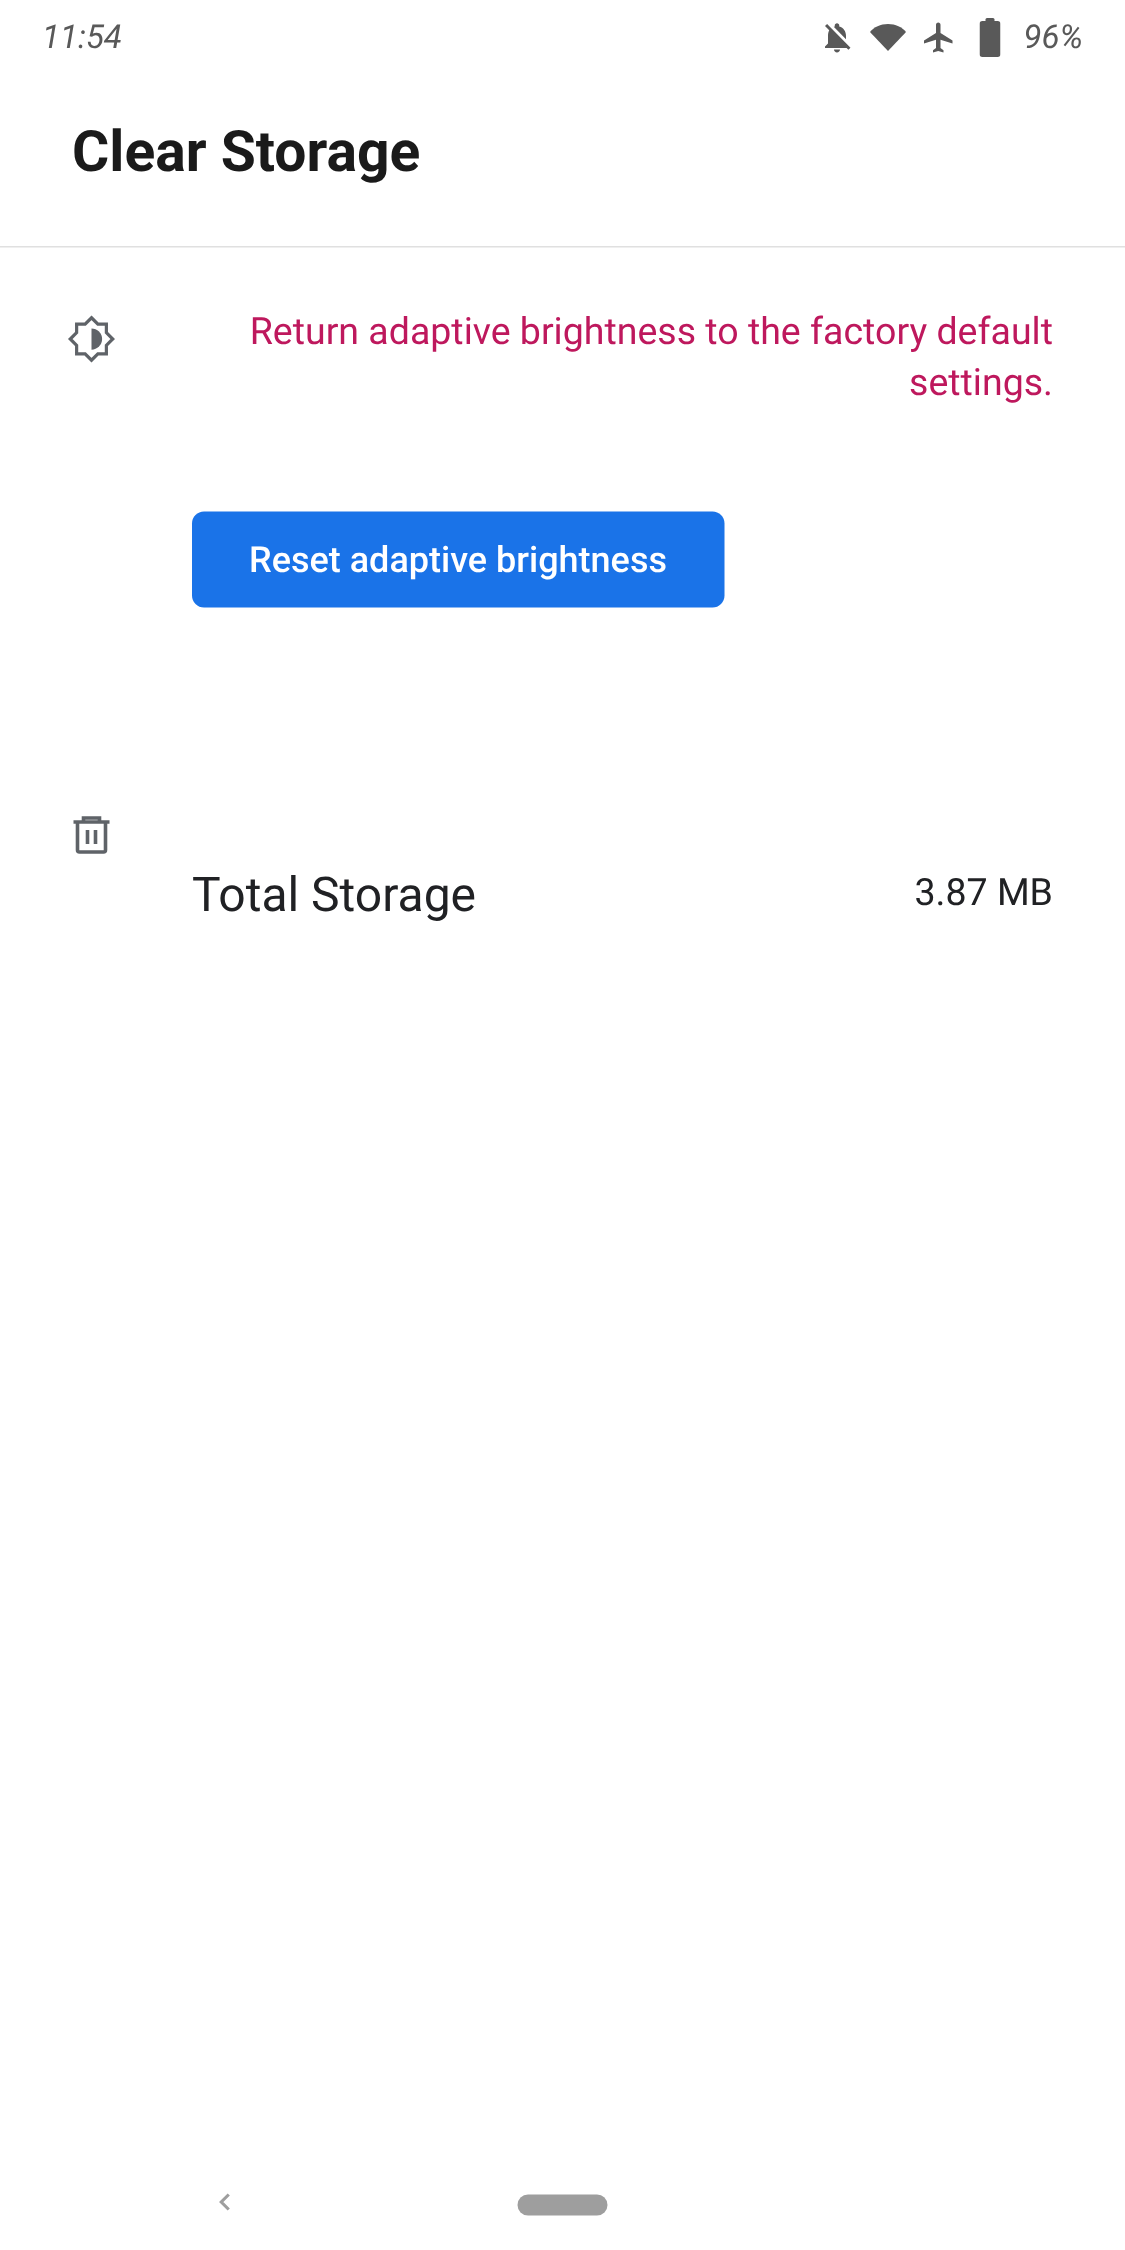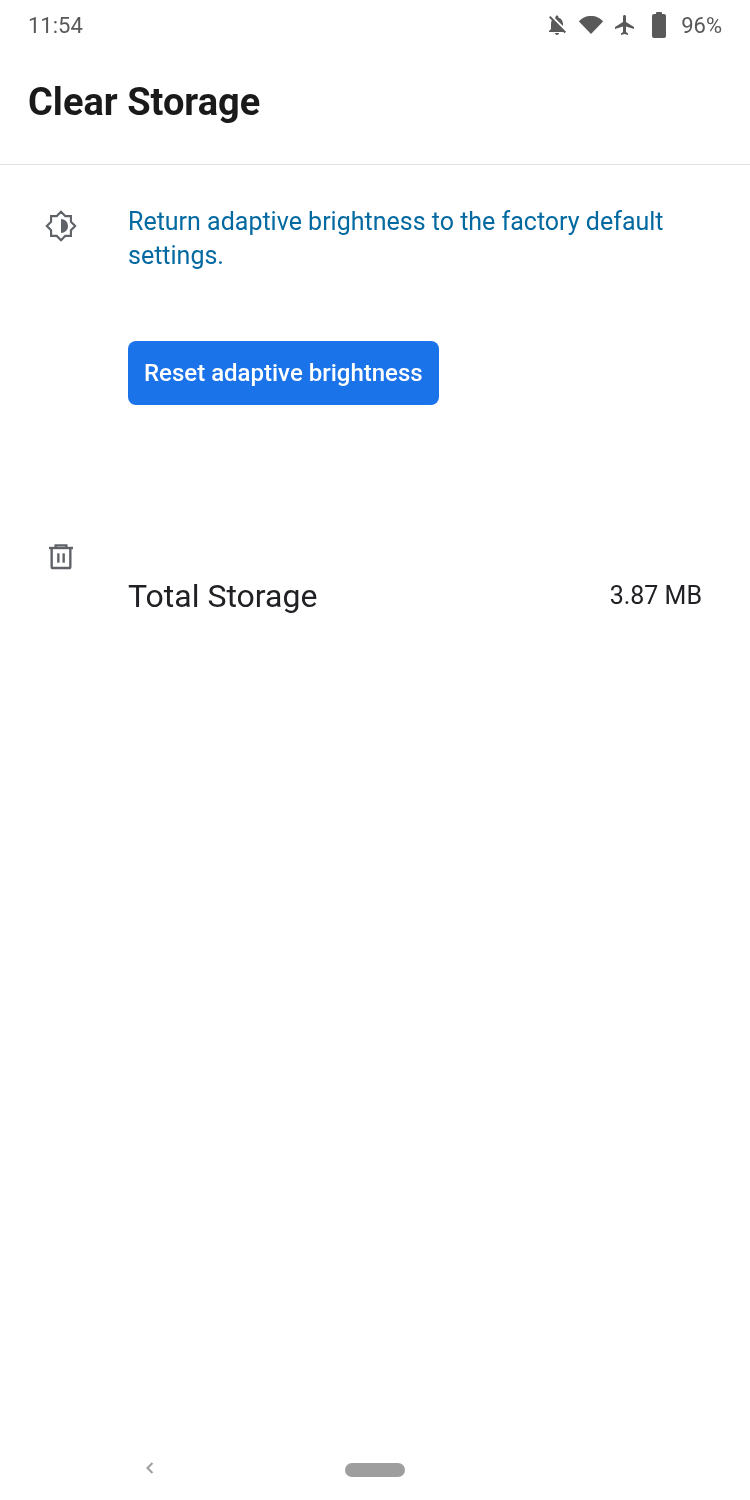--- a/index.html
+++ b/index.html
@@ -16,20 +16,21 @@
       overflow: hidden;
     }
     .status-bar {
       height: 50px;
       display: flex;
       justify-content: space-between;
       align-items: center;
       padding: 0 28px;
       font-size: 22px;
       color: #595959;
+      font-style: italic;
     }
     .status-right {
       display: flex;
       align-items: center;
       gap: 10px;
     }
     .status-icon {
       width: 24px;
       height: 24px;
       display: flex;
@@ -41,20 +42,21 @@
       color: #595959;
       text-align: center;
     }
     .header {
       padding: 30px 28px 40px 28px;
     }
     .header-title {
       font-size: 38px;
       font-weight: 700;
       color: #1a1a1a;
+      margin-left: 20px;
     }
     .divider {
       height: 1px;
       background: #e0e0e0;
       width: 100%;
     }
     .content {
       padding: 0;
     }
     .section {
@@ -72,29 +74,30 @@
       justify-content: center;
       color: #5f6368;
     }
     .section-body {
       flex: 1;
       padding-right: 20px;
     }
     .section-desc {
       font-size: 25px;
       line-height: 1.35;
-      color: #0369a1;
+      color: #be185d;
       margin-bottom: 68px;
+      text-align: right;
     }
     .primary-btn {
       background: #1a73e8;
       color: #ffffff;
       border: none;
       border-radius: 8px;
-      padding: 18px 16px;
+      padding: 18px 38px;
       font-size: 24px;
       font-weight: 500;
       cursor: pointer;
       font-family: inherit;
     }
     .section-2 {
       margin-top: 90px;
     }
     .storage-row {
       display: flex;

